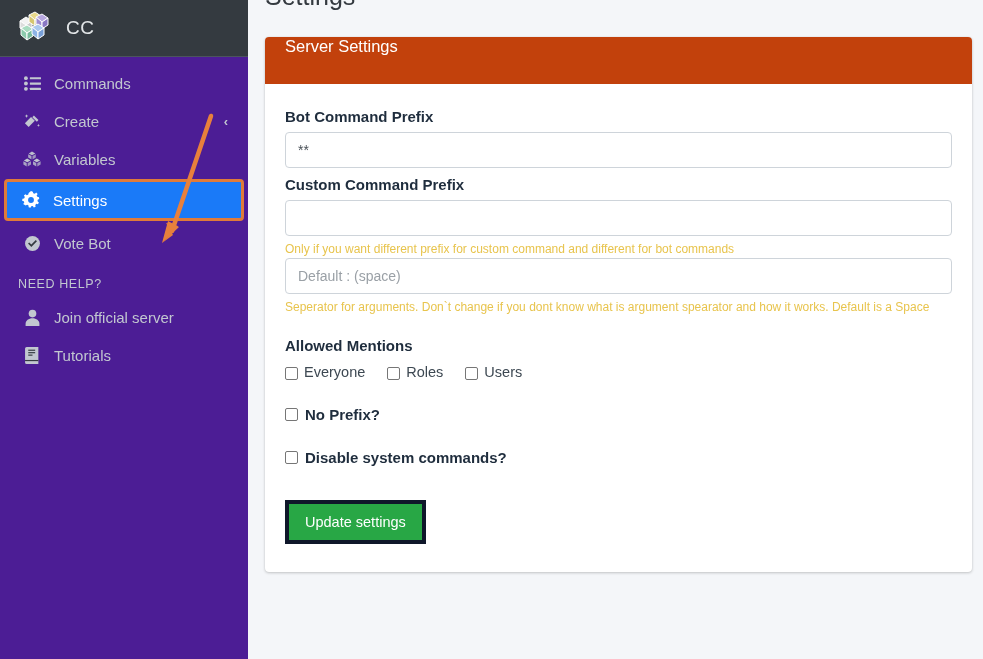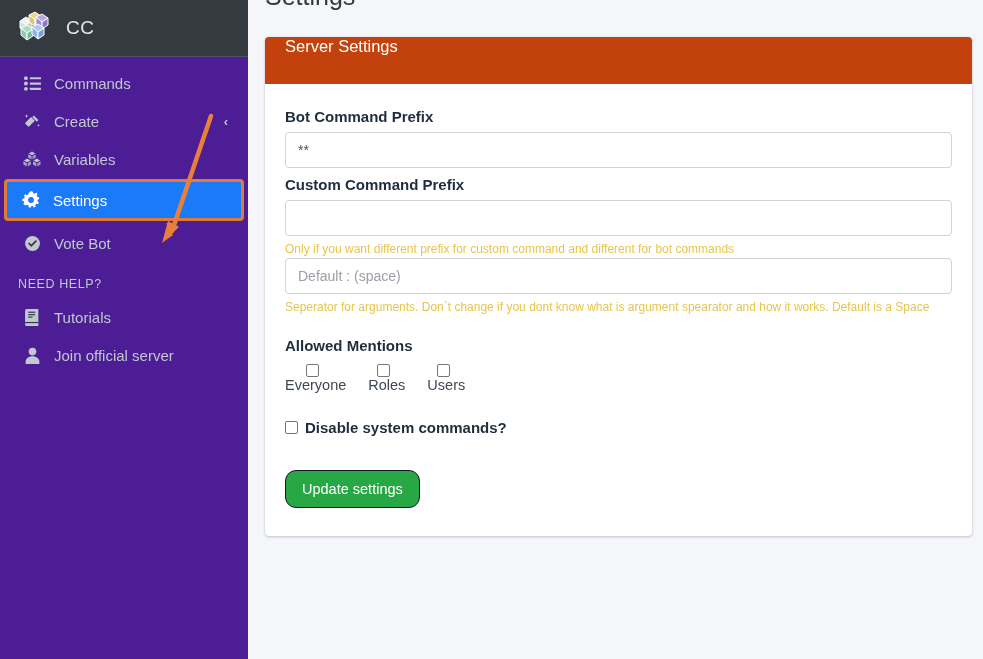--- a/index.html
+++ b/index.html
@@ -146,42 +146,42 @@
   }
 
   .section-label {
     display: block;
     font-size: 15px;
     font-weight: bold;
     color: #1f2d3d;
     margin: 22px 0 10px 0;
   }
   .check-row { display: flex; align-items: center; margin-bottom: 6px; }
-  .check-group { display: flex; align-items: center; margin-right: 22px; flex-direction: column; }
+  .check-group { display: flex; align-items: flex-end; margin-right: 22px; }
   .cb {
     appearance: none; -webkit-appearance: none;
     width: 13px; height: 13px;
     border: 1px solid #767676;
     border-radius: 2px;
     background: #fff;
     margin: 0 6px 0 0;
     flex: 0 0 13px;
     cursor: pointer;
   }
   .cb-label { font-size: 14.5px; color: #3d4852; }
   .cb-label.bold { font-weight: bold; font-size: 15px; color: #1f2d3d; margin-left: 1px; }
   .check-line { display: flex; align-items: center; margin-top: 26px; }
 
   .btn-update {
     display: inline-block;
     margin-top: 34px;
     background: #28a745;
     color: #ffffff;
-    border: 1px solid #0f172a;
-    border-radius: 11px;
+    border: 4px solid #0f172a;
+    border-radius: 0;
     padding: 10px 16px;
     font-size: 14.5px;
     font-family: "Liberation Sans", sans-serif;
     cursor: pointer;
   }
 </style>
 </head>
 <body>
 
 <div id="app">
@@ -278,38 +278,38 @@
           </svg>
         </span>
         <span class="lbl">Vote Bot</span>
       </div>
 
       <div class="nav-header">NEED HELP?</div>
 
       <div class="nav-item">
         <span class="ico">
           <svg width="15" height="17" viewBox="0 0 14 16" fill="currentColor">
+            <circle cx="7" cy="4.3" r="3.6"></circle>
+            <path d="M7 8.8c3.6 0 6.5 2.3 6.5 5.1V16H.5v-2.1C.5 11.1 3.4 8.8 7 8.8z"></path>
+          </svg>
+        </span>
+        <span class="lbl">Join official server</span>
+      </div>
+
+      <div class="nav-item">
+        <span class="ico">
+          <svg width="15" height="17" viewBox="0 0 14 16" fill="currentColor">
             <path d="M1.5 0h11v16h-11A1.5 1.5 0 0 1 0 14.5v-13A1.5 1.5 0 0 1 1.5 0z"></path>
             <rect x="3" y="2.5" width="6.5" height="1.1" fill="#343a40"></rect>
             <rect x="3" y="4.8" width="6.5" height="1.1" fill="#343a40"></rect>
             <rect x="3" y="7.1" width="4" height="1.1" fill="#343a40"></rect>
             <rect x="0" y="12.2" width="12.5" height="1.1" fill="#343a40"></rect>
           </svg>
         </span>
         <span class="lbl">Tutorials</span>
-      </div>
-
-      <div class="nav-item">
-        <span class="ico">
-          <svg width="15" height="17" viewBox="0 0 14 16" fill="currentColor">
-            <circle cx="7" cy="4.3" r="3.6"></circle>
-            <path d="M7 8.8c3.6 0 6.5 2.3 6.5 5.1V16H.5v-2.1C.5 11.1 3.4 8.8 7 8.8z"></path>
-          </svg>
-        </span>
-        <span class="lbl">Join official server</span>
       </div>
 
     </nav>
 
     <svg class="annot-arrow" viewBox="0 0 248 659">
       <line x1="211" y1="116" x2="172" y2="231" stroke="#e8803c" stroke-width="4.5" stroke-linecap="round"></line>
       <polygon points="162,243 178,226 166,223 173,235" fill="#e8803c"></polygon>
       <polygon points="162,243 179,227 168,221" fill="#e8803c"></polygon>
     </svg>
 
@@ -352,20 +352,24 @@
             <input class="cb" type="checkbox" style="">
             <span class="cb-label">Roles</span>
           </span>
           <span class="check-group">
             <input class="cb" type="checkbox" style="">
             <span class="cb-label">Users</span>
           </span>
         </div>
 
         
+        <div class="check-line">
+          <input class="cb" type="checkbox" style="">
+          <span class="cb-label bold">No Prefix?</span>
+        </div>
 
         
         <div class="check-line">
           <input class="cb" type="checkbox" style="">
           <span class="cb-label bold">Disable system commands?</span>
         </div>
 
         
         <button class="btn-update">Update settings</button>
 

